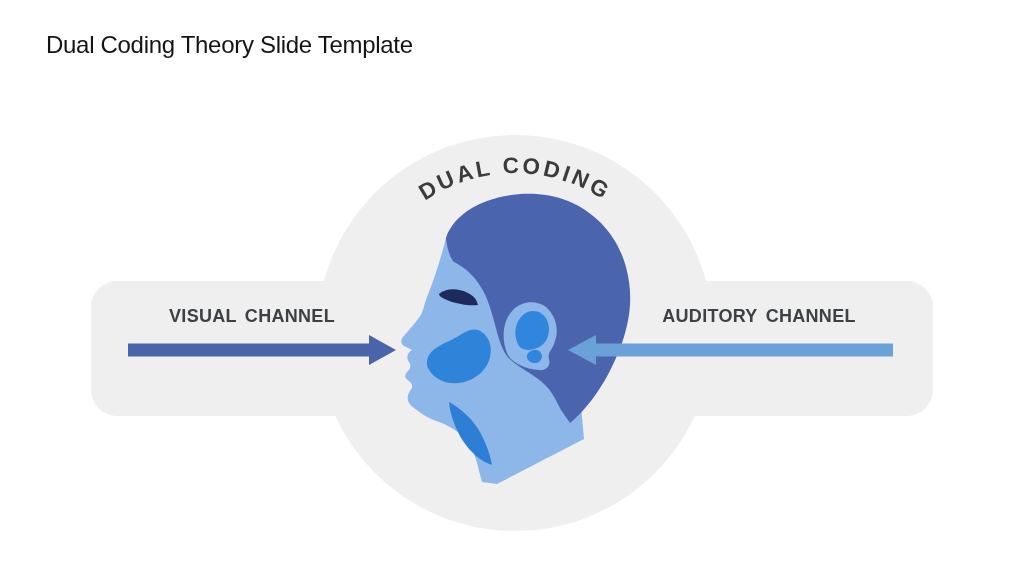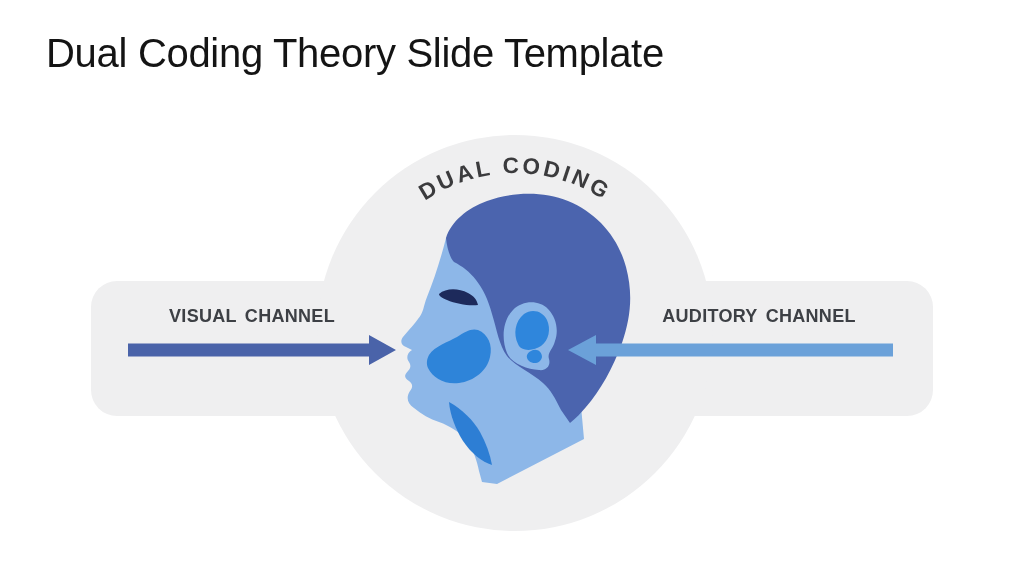--- a/index.html
+++ b/index.html
@@ -9,21 +9,21 @@
     position: relative;
     overflow: hidden;
     font-family: "Liberation Sans", sans-serif;
   }
   .slide { position: absolute; inset: 0; }
   .title {
     position: absolute;
     left: 46px; top: 33px;
     margin: 0;
     font-family: "Liberation Sans", sans-serif;
-    font-size: 40px;
+    font-size: 24px;
     font-weight: 400;
     letter-spacing: -0.3px;
     color: #141414;
     line-height: 1;
     white-space: nowrap;
   }
   svg.diagram { position: absolute; inset: 0; }
   .arc-label {
     font-family: "Liberation Sans", sans-serif;
     font-size: 22.5px;

